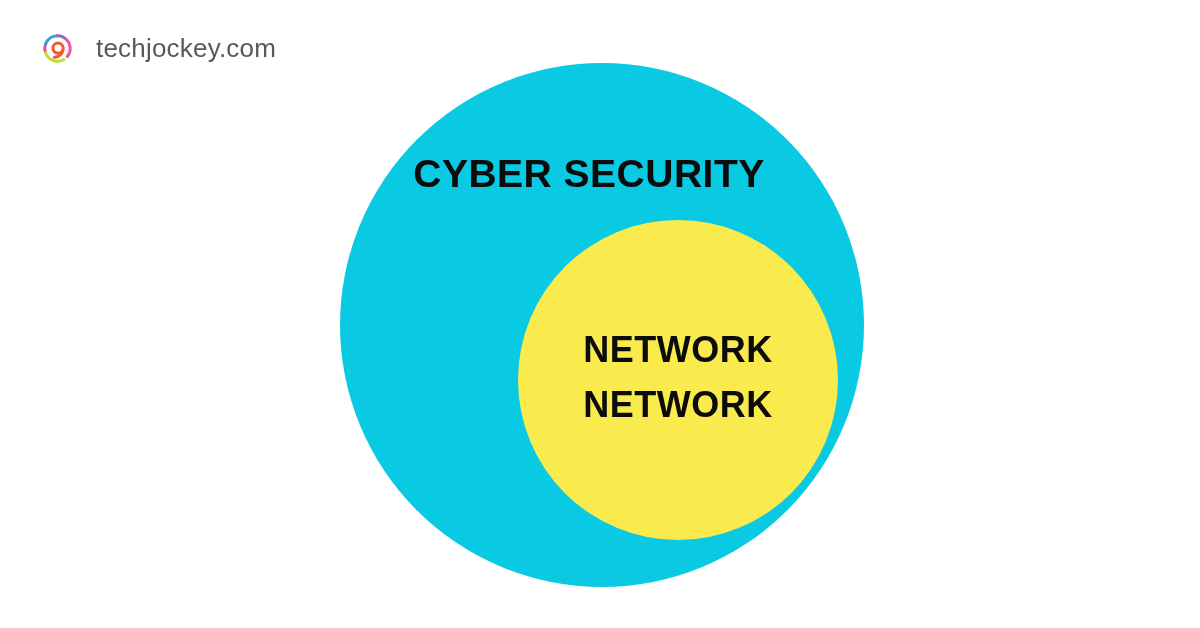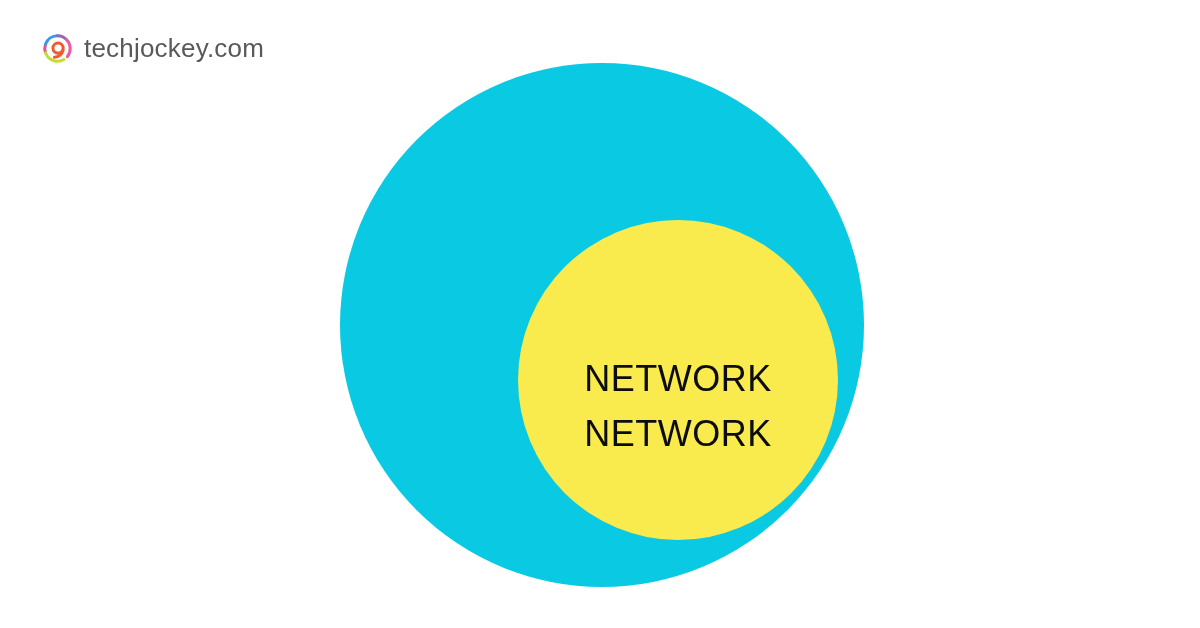--- a/index.html
+++ b/index.html
@@ -16,21 +16,21 @@
     background: #ffffff;
   }
 
   
   .brand {
     position: absolute;
     left: 42px;
     top: 33px;
     display: flex;
     align-items: center;
-    gap: 11px;
+    gap: 23px;
   }
   .brand svg { display: block; width: 31px; height: 31px; }
   .brand-name {
     font-size: 26px;
     font-weight: 500;
     letter-spacing: 0.2px;
   }
 
   
   .outer-circle {
@@ -61,26 +61,25 @@
     line-height: 39px;
     letter-spacing: 0.5px;
     white-space: nowrap;
   }
   .inner-label {
     position: absolute;
     left: 678px;
     top: 322px;
     transform: translateX(-50%);
     font-size: 36px;
-    font-weight: normal;
+    font-weight: bold;
     line-height: 55px;
     letter-spacing: 0.5px;
     text-align: center;
     white-space: nowrap;
-    margin-top: 29px;
   }
   .inner-label span { display: block; }
 </style>
 </head>
 <body>
 
 <div class="canvas">
 
   <div class="brand">
     <svg viewBox="0 0 28 28" fill="none" stroke-width="2.7" stroke-linecap="round">
@@ -94,19 +93,20 @@
       <circle cx="14.5" cy="13.6" r="4.6" stroke="#EF5B2E"></circle>
       <path d="M19.1,15.2 Q17.6,21.3 11.2,21.9" stroke="#EF5B2E"></path>
     </svg>
     <span class="brand-name" style="color: rgb(88, 89, 91);">techjockey.com</span>
   </div>
 
   <div class="outer-circle" style="background: rgb(10, 201, 227);"></div>
 
   <div class="inner-circle" style="background: rgb(249, 235, 77);"></div>
 
+  <div class="outer-label" style="color: rgb(12, 12, 12);">CYBER SECURITY</div>
 
   <div class="inner-label" style="color: rgb(12, 12, 12);">
     <span>NETWORK</span>
     <span>NETWORK</span>
   </div>
 
 </div>
 
 </body></html>

